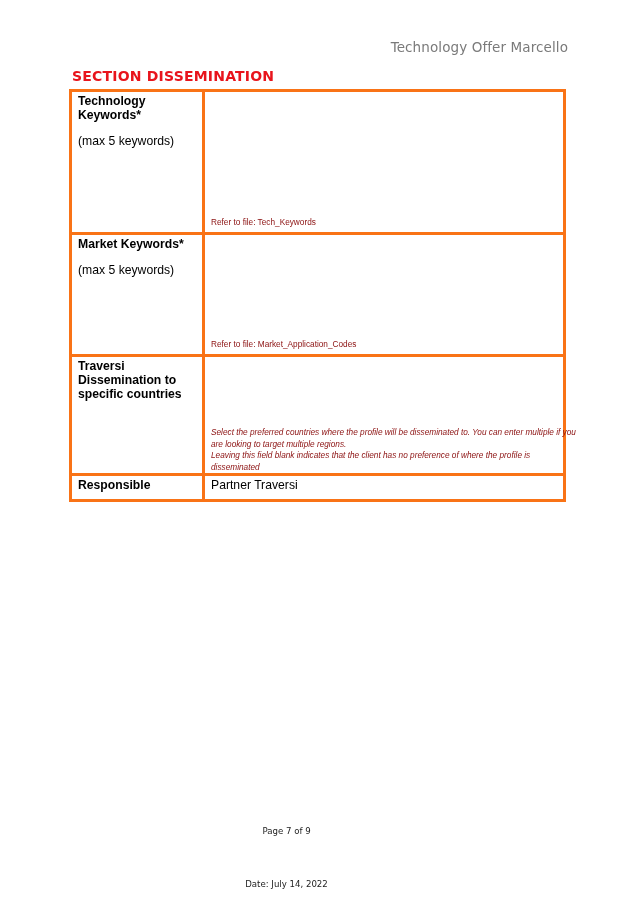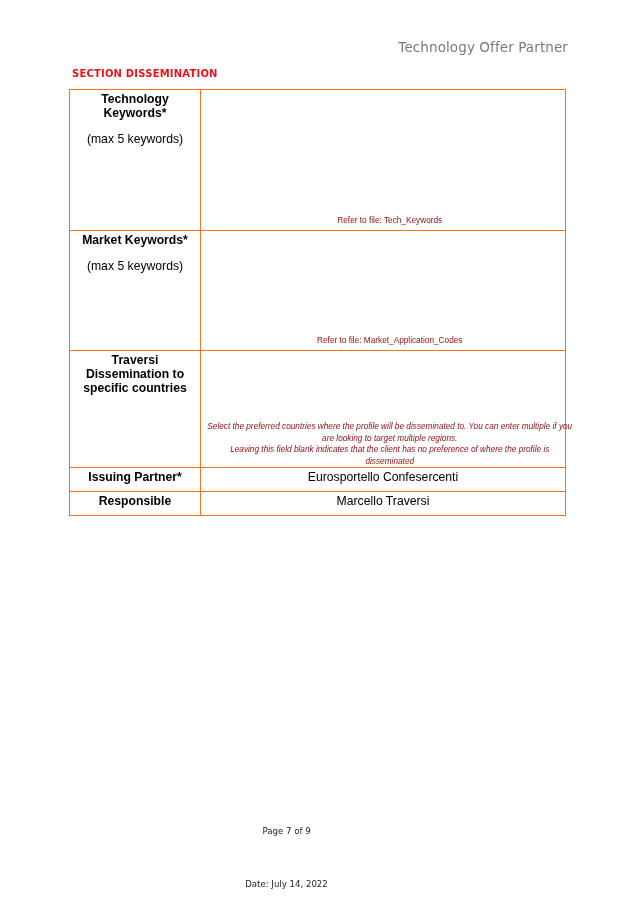--- a/index.html
+++ b/index.html
@@ -1,40 +1,40 @@
 <!DOCTYPE html>
 <html><head>
   <meta charset="utf-8">
   <style>
     html, body { margin: 0; padding: 0; background: #ffffff; }
     body { width: 636px; height: 900px; position: relative; overflow: hidden; font-family: "Liberation Sans", sans-serif; color: #000; }
     .header-title { position: absolute; top: 39px; right: 68px; font-family: "DejaVu Sans", sans-serif; font-size: 13.5px; color: #7a7a7a; letter-spacing: 0.1px; }
-    .section-title { position: absolute; left: 72px; top: 68px; font-family: "DejaVu Sans", sans-serif; font-weight: bold; font-size: 10px; color: #e8141c; letter-spacing: 0.2px; }
+    .section-title { position: absolute; left: 72px; top: 68px; font-family: "DejaVu Sans", sans-serif; font-weight: bold; font-size: 14px; color: #e8141c; letter-spacing: 0.2px; }
     table.form { position: absolute; left: 69px; top: 89px; width: 497px; border-collapse: collapse; table-layout: fixed; }
-    table.form td { border: 1px solid #f97316; vertical-align: top; padding: 0; text-align: center; }
+    table.form td { border: 3px solid #f97316; vertical-align: top; padding: 0; }
     td.label-cell { width: 118px; padding: 2px 6px 2px 6px !important; }
     td.value-cell { padding: 0 6px !important; position: relative; }
     .lbl { font-weight: bold; font-size: 12.2px; line-height: 14px; display: block; }
     .sub { font-size: 12.2px; line-height: 15px; display: block; margin-top: 12px; }
     .hint { font-family: "Liberation Sans", sans-serif; font-size: 9.6px; color: #8b1010; line-height: 11.5px; transform: scaleX(0.86); transform-origin: left top; width: 425px; }
     .hint-bottom { position: absolute; left: 6px; bottom: 5px; }
     .val { font-size: 12.2px; line-height: 19px; }
     .row1 td { height: 136px; }
     .row2 td { height: 115px; }
     .row3 td { height: 112px; }
     .row4 td { height: 19px; }
     .row5 td { height: 19px; margin-top: 32px; }
     .footer { position: absolute; left: 0; width: 573px; text-align: center; font-family: "DejaVu Sans", sans-serif; font-size: 8.6px; color: #222; }
     .footer.page { top: 826px; }
     .footer.date { top: 879px; }
   </style>
 </head>
 <body>
 
-<div class="header-title">Technology Offer Partner</div>
+<div class="header-title">Technology Offer Marcello</div>
 
 <div class="section-title">SECTION DISSEMINATION</div>
 
 <table class="form">
   <tbody>
       <tr class="row1">
     <td class="label-cell">
       <span class="lbl">Technology Keywords*</span>
       <span class="sub">(max 5 keywords)</span>
     </td>
@@ -55,33 +55,25 @@
     <td class="label-cell">
       <span class="lbl">Traversi Dissemination to specific countries</span>
     </td>
     <td class="value-cell">
       <div class="hint-bottom" style="bottom:1px;font-style:italic;">
         <div class="hint">Select the preferred countries where the profile will be disseminated to. You can enter multiple if you are looking to target multiple regions.</div>
         <div class="hint">Leaving this field blank indicates that the client has no preference of where the profile is disseminated</div>
       </div>
     </td>
   </tr>
-  <tr class="row4">
-    <td class="label-cell">
-      <span class="lbl">Issuing Partner*</span>
-    </td>
-    <td class="value-cell">
-      <div class="val">Eurosportello Confesercenti</div>
-    </td>
-  </tr>
   <tr class="row5">
     <td class="label-cell">
       <span class="lbl">Responsible</span>
     </td>
     <td class="value-cell">
-      <div class="val">Marcello Traversi</div>
+      <div class="val">Partner Traversi</div>
     </td>
   </tr>
 </tbody>
   </table>
 
 <div class="footer page">Page 7 of 9</div>
 <div class="footer date">Date: July 14, 2022</div>
 
 </body></html>

